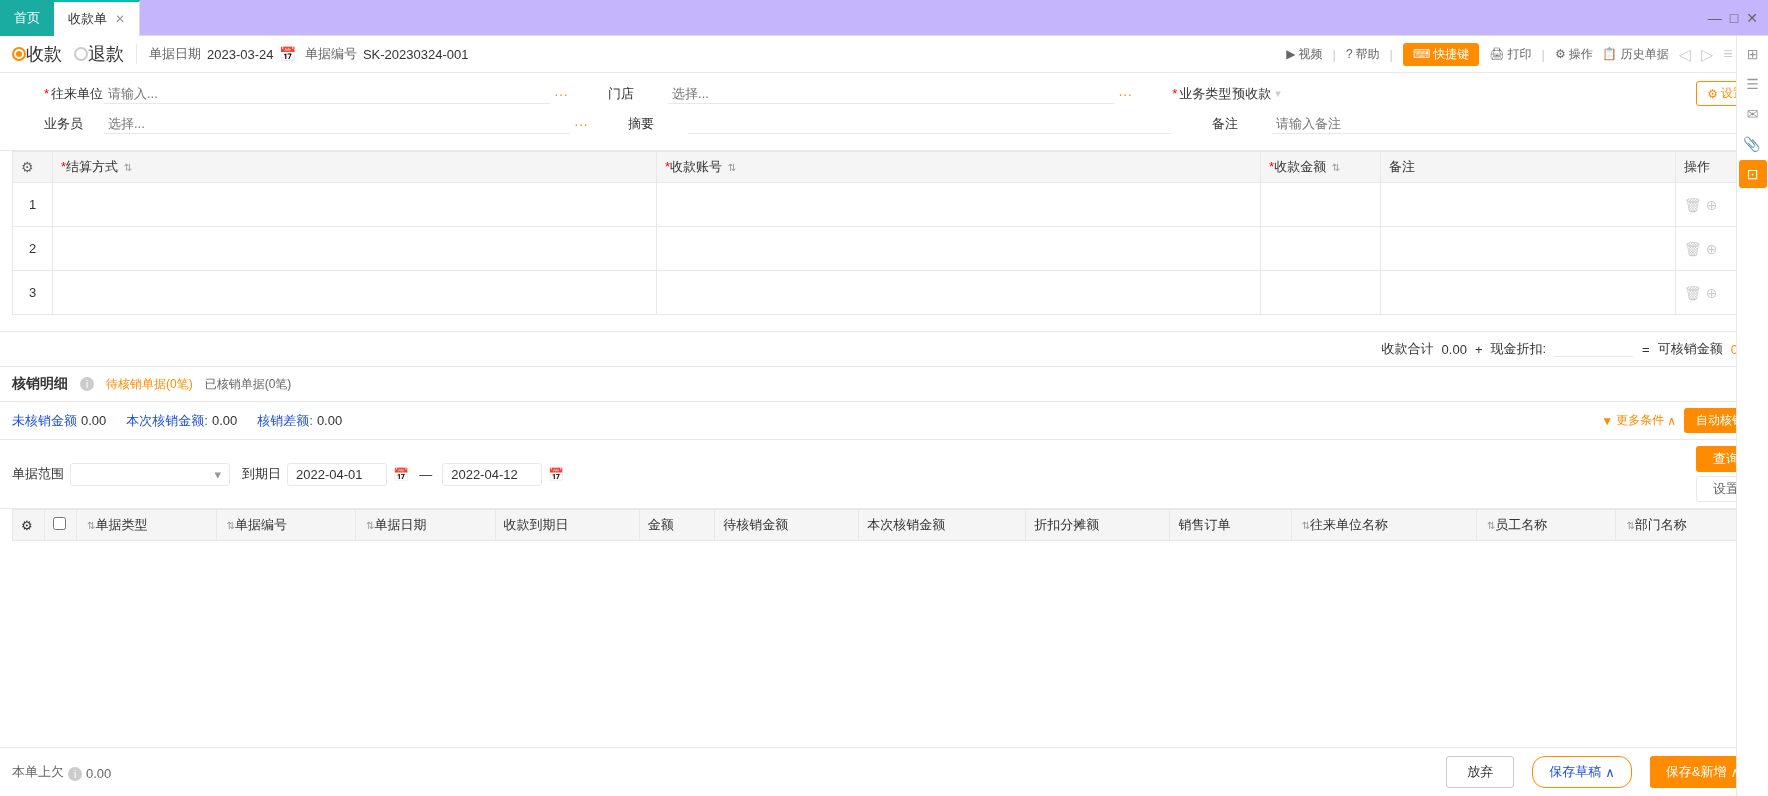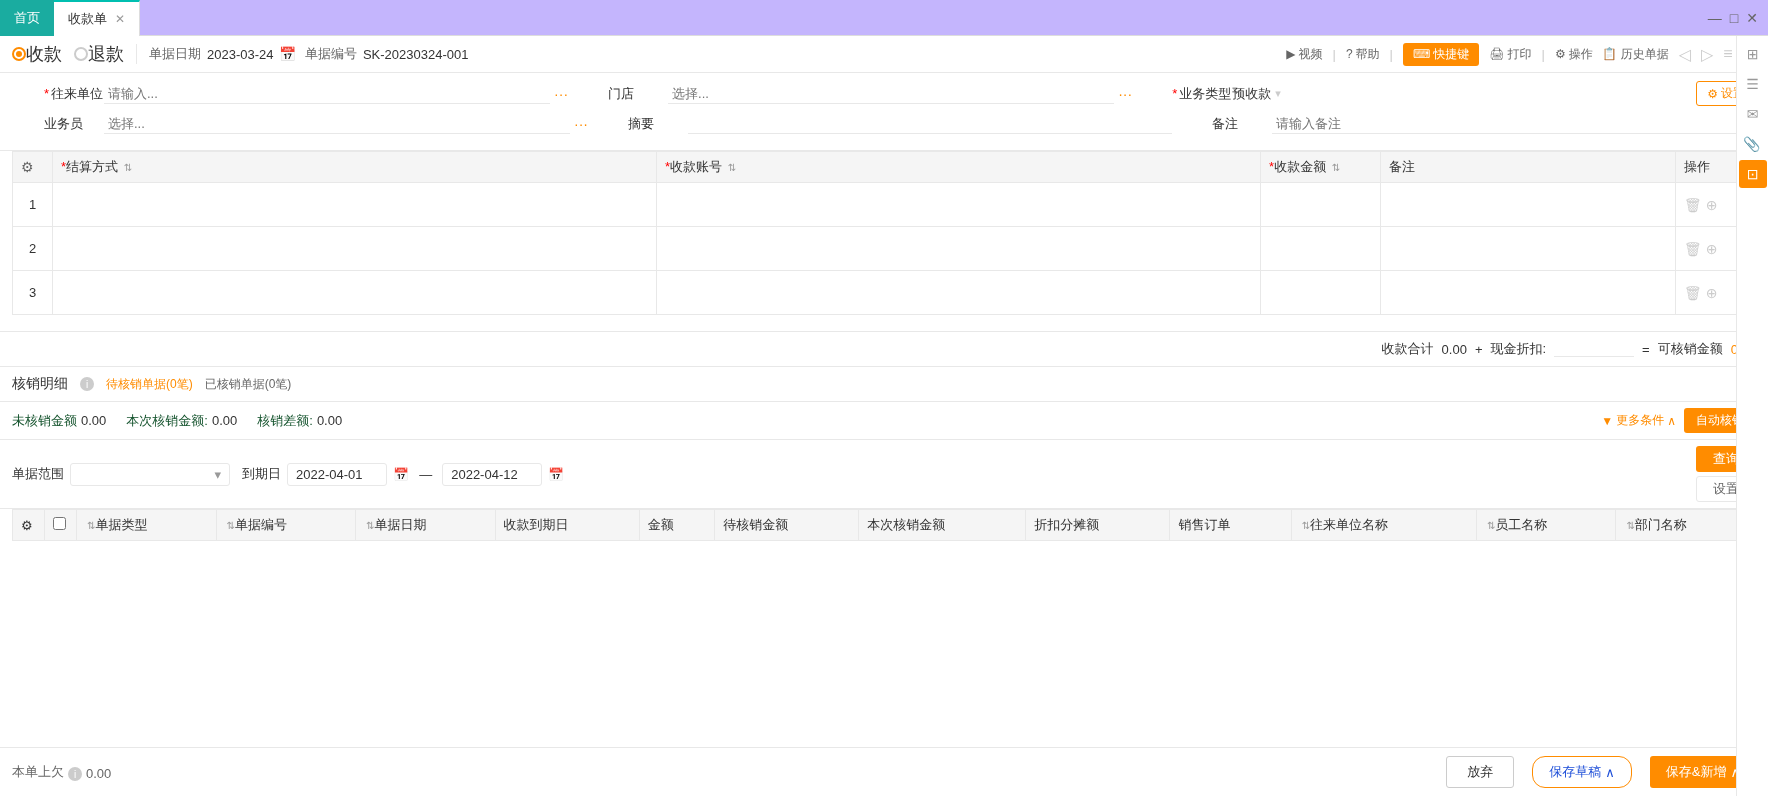--- a/index.html
+++ b/index.html
@@ -93,32 +93,32 @@
     .summary-input {
       border: none; border-bottom: 1px solid #e8e8e8; outline: none;
       width: 80px; text-align: right; font-size: 13px;
     }
 
     
     .section-header {
       display: flex; align-items: center; padding: 8px 12px; gap: 12px;
       background: #fff; border-bottom: 1px solid #e8e8e8; flex-shrink: 0;
     }
-    .section-title { font-size: 14px; font-weight: normal; color: #333; }
+    .section-title { font-size: 14px; font-weight: bold; color: #333; }
     .section-tab { color: #ff8c00; font-size: 12px; cursor: pointer; }
     .section-tab-gray { color: #666; font-size: 12px; cursor: pointer; }
     .info-icon { width: 14px; height: 14px; border-radius: 50%; background: #ccc; color: #fff; font-size: 10px; display: inline-flex; align-items: center; justify-content: center; cursor: pointer; }
 
     
     .stats-row {
       display: flex; align-items: center; padding: 6px 12px; gap: 20px;
       font-size: 13px; flex-shrink: 0; background: #fff; border-bottom: 1px solid #e8e8e8;
     }
     .stat-item { display: flex; align-items: center; gap: 4px; }
-    .stat-label { color: #14532d; }
+    .stat-label { color: #1d4ed8; }
     .stat-val { color: #333; }
     .stats-right { margin-left: auto; display: flex; align-items: center; gap: 8px; }
     .filter-btn { color: #ff8c00; font-size: 12px; cursor: pointer; display: flex; align-items: center; gap: 3px; }
     .auto-btn {
       background: #ff8c00; color: #fff; border: none; border-radius: 3px;
       padding: 4px 12px; font-size: 12px; cursor: pointer;
     }
 
     
     .filter-row {

